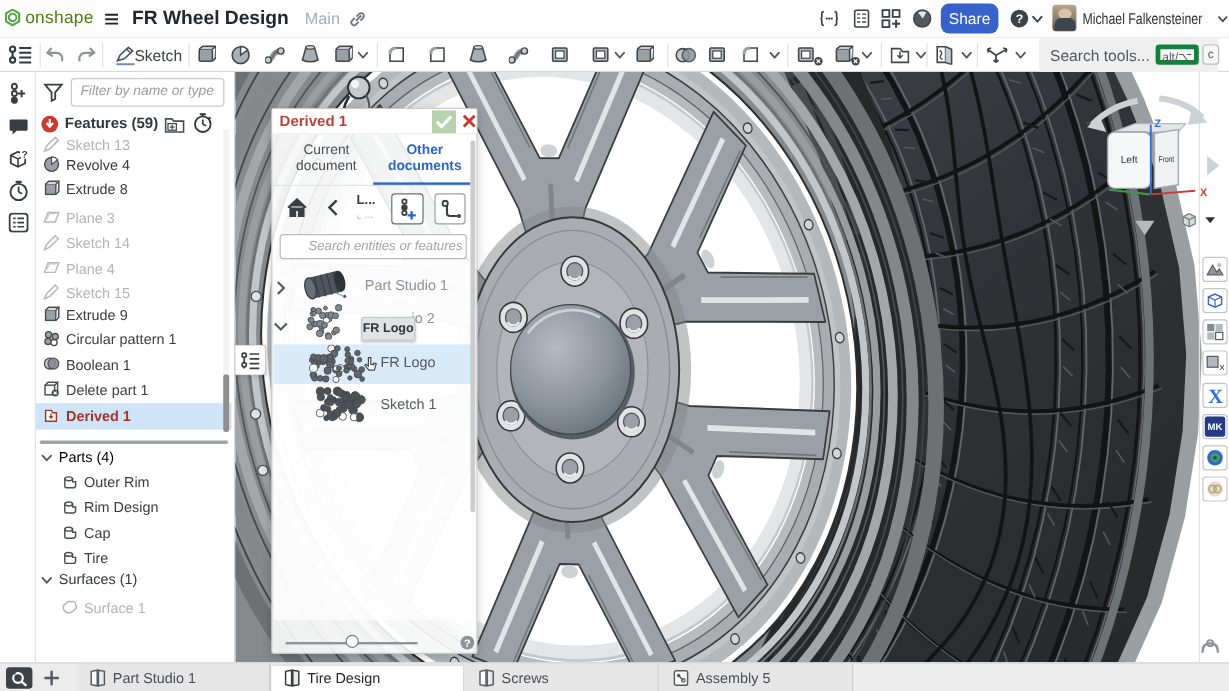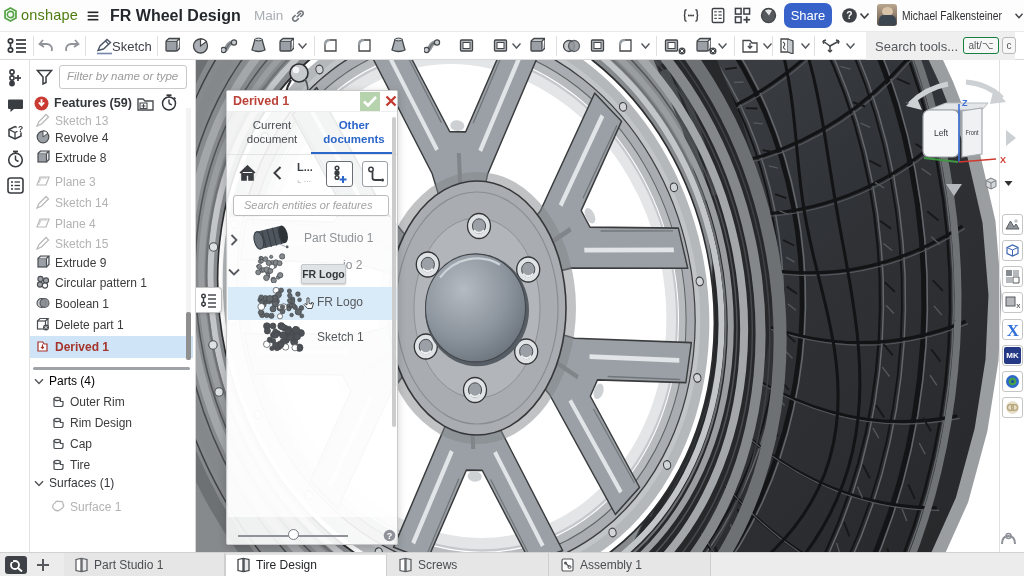--- a/index.html
+++ b/index.html
@@ -240,21 +240,21 @@
         <path d="M3 3 L6 2 M3 3 L3.8 5.8"></path>
         <path d="M19 3 L16 2 M19 3 L18.2 5.8"></path>
         <path d="M10 14 L8 12 M10 14 L12 12"></path>
       </g>
     </svg>
     <svg class="abs" style="left:846px;top:11px" width="9" height="6" viewBox="0 0 9 6">
       <path d="M0.5 0.5 L4.5 5 L8.5 0.5" fill="none" stroke="#55585c" stroke-width="1.5"></path>
     </svg>
     <div class="abs" style="left:866px;top:0px;width:149px;height:28px;background:#efefef"></div>
     <span class="abs" style="left:875px;top:7px;font-size:13px;color:#55585c">Search tools...</span>
-    <div class="abs" style="left:963px;top:5px;width:36px;height:17px;border:1px solid #15803d;border-radius:3px;background:#f7f7f7;font-size:10px;color:#55585c;text-align:center;line-height:15px">alt/⌥</div>
+    <div class="abs" style="left:963px;top:5px;width:36px;height:17px;border:4px solid #15803d;border-radius:3px;background:#f7f7f7;font-size:10px;color:#55585c;text-align:center;line-height:15px">alt/⌥</div>
     <div class="abs" style="left:1002px;top:5px;width:14px;height:17px;border:1px solid #b9b9b9;border-radius:3px;background:#f7f7f7;font-size:10px;color:#55585c;text-align:center;line-height:15px">c</div>
   </div>
 <div id="leftstrip">
     <svg class="abs" style="left:7px;top:8px" width="17" height="19" viewBox="0 0 17 19">
       <g fill="none" stroke="#3a3d41" stroke-width="1.6">
         <line x1="5" y1="1" x2="5" y2="18"></line>
         <circle cx="5" cy="4" r="2.1" fill="#fff"></circle>
         <circle cx="5" cy="10" r="2.1" fill="#fff"></circle>
         <circle cx="5" cy="15.5" r="2.1" fill="#3a3d41"></circle>
       </g>
@@ -831,21 +831,21 @@
     </div>
     <div class="abs" style="left:135px;top:70px;width:26px;height:26px;border:1px solid #9aa0a5;border-radius:3px;background:#fff">
       <svg style="position:absolute;left:4px;top:4px" width="18" height="18" viewBox="0 0 18 18">
         <circle cx="4" cy="3.5" r="2.2" fill="#fff" stroke="#3a3d41" stroke-width="1.5"></circle>
         <path d="M5.5 5.5 L5.5 12 Q5.5 14 8 14 L14 14" fill="none" stroke="#3a3d41" stroke-width="1.8"></path>
         <circle cx="15.5" cy="14" r="1.6" fill="#3a3d41"></circle>
       </svg>
     </div>
     <div class="abs" style="left:1px;top:126px;width:168px;height:300px;background:rgba(255,255,255,0.72)"></div>
     <div class="abs" style="left:6px;top:104px;width:156px;height:21px;border:1px solid #bcbcbc;border-radius:3px;background:#fff">
-      <span style="position:absolute;left:10px;top:3px;font-style:italic;color:#a3a3a3;font-size:11px;white-space:nowrap">Search entities or features</span>
+      <span style="position:absolute;left:23px;top:3px;font-style:italic;color:#a3a3a3;font-size:11px;white-space:nowrap">Search entities or features</span>
     </div>
     <svg class="abs" style="left:3px;top:143px" width="8" height="12" viewBox="0 0 8 12">
       <path d="M1.5 1 L6.5 6 L1.5 11" fill="none" stroke="#55585c" stroke-width="1.8"></path>
     </svg>
     <svg class="abs" style="left:26px;top:130px" width="38" height="34" viewBox="0 0 42 38">
 <g transform="rotate(-14 21 19)">
         <rect x="6" y="8" width="28" height="20" fill="#4e555d"></rect>
 <ellipse cx="34" cy="18" rx="5" ry="10" fill="#2e3338"></ellipse>
         <ellipse cx="6" cy="18" rx="5" ry="10" fill="#666e77"></ellipse>
 <g stroke="#343a40" stroke-width="1">
@@ -1037,13 +1037,13 @@
       <path d="M8 1.5 L13 2.5 L13 13.5 L8 14.5 Z" fill="#e8eaeb" stroke="#55585c" stroke-width="1.2"></path>
     </svg>
     <span class="abs" style="left:418px;top:5px;font-size:12px;color:#4a4d51">Screws</span>
     <div class="abs" style="left:549px;top:0;width:162px;height:24px;background:#e6e6e6;border-right:1px solid #cfcfcf"></div>
     <svg class="abs" style="left:560px;top:4px" width="15" height="16" viewBox="0 0 15 16">
       <rect x="2" y="2" width="11" height="12" rx="1.5" fill="#fff" stroke="#55585c" stroke-width="1.2"></rect>
       <circle cx="5.5" cy="6" r="1.5" fill="#55585c"></circle>
       <line x1="5.5" y1="6" x2="9.5" y2="10" stroke="#55585c" stroke-width="1.2"></line>
       <circle cx="9.5" cy="10" r="1.5" fill="none" stroke="#55585c" stroke-width="1"></circle>
     </svg>
-    <span class="abs" style="left:580px;top:5px;font-size:12px;color:#4a4d51">Assembly 1</span>
+    <span class="abs" style="left:580px;top:5px;font-size:12px;color:#4a4d51">Assembly 5</span>
   </div>
 </body></html>

